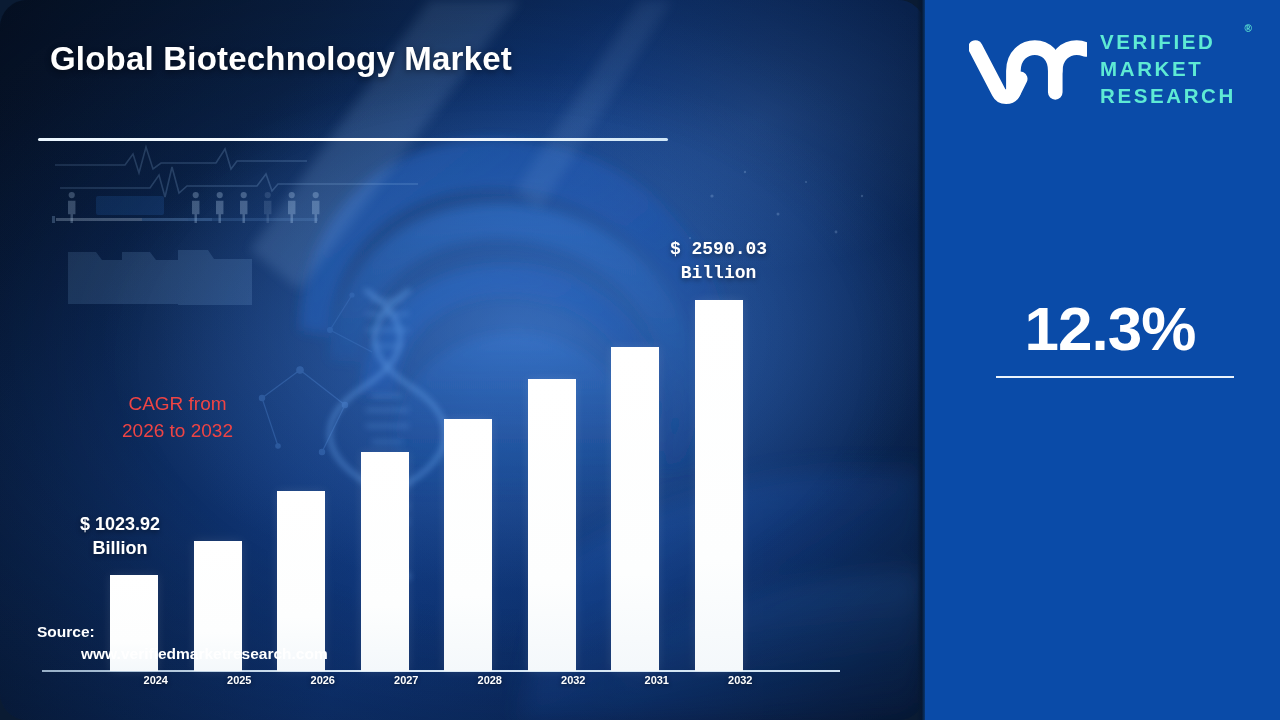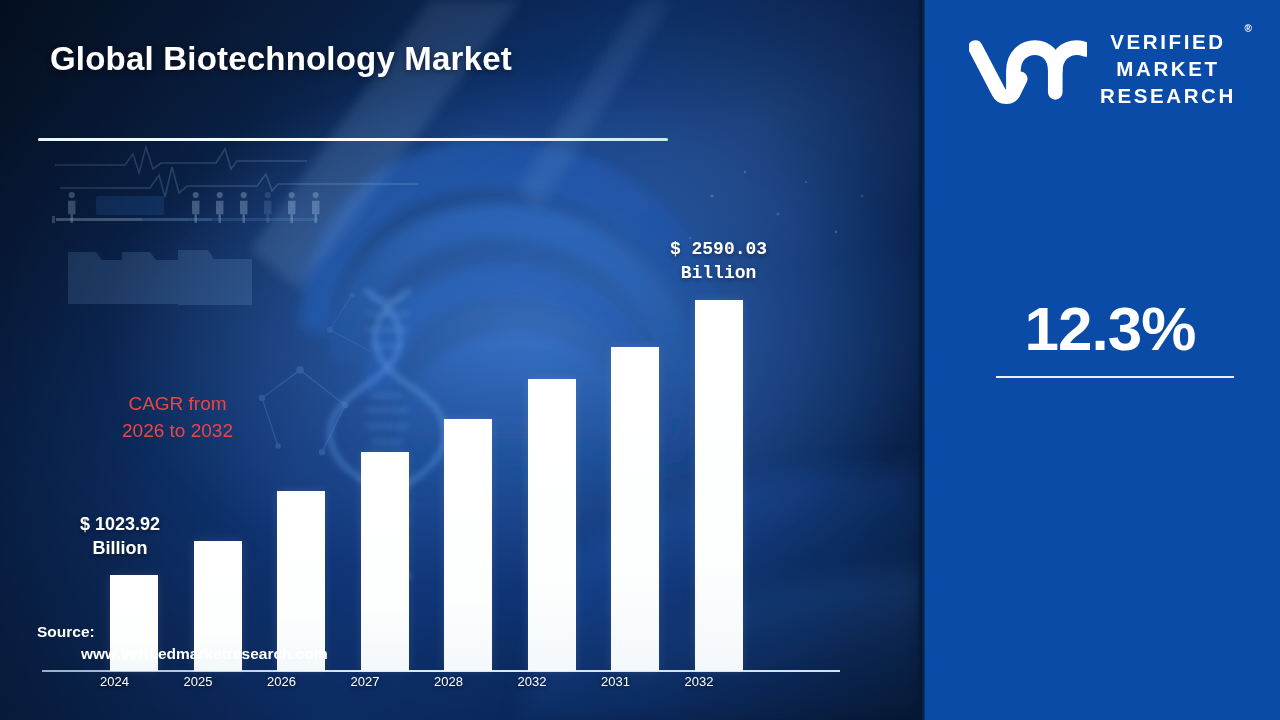--- a/index.html
+++ b/index.html
@@ -12,20 +12,21 @@
   #stage { position:relative; width:1280px; height:720px; overflow:hidden; }
 
   
   #left-panel {
     position:absolute; left:0; top:0; width:925px; height:720px;
     overflow:hidden;
     background:
       radial-gradient(ellipse 520px 420px at 560px 330px, rgba(30,95,190,0.55) 0%, rgba(22,72,155,0.22) 55%, rgba(0,0,0,0) 78%),
       radial-gradient(ellipse 700px 520px at 300px 480px, rgba(18,62,140,0.45) 0%, rgba(10,40,95,0.18) 60%, rgba(0,0,0,0) 85%),
       linear-gradient(115deg, #061226 0%, #0a2247 26%, #0e3371 52%, #0c2c62 72%, #071a38 100%);
+    border-radius: 27px;
   }
   
   #vignette {
     position:absolute; inset:0;
     background:
       radial-gradient(ellipse 900px 620px at 500px 360px, rgba(0,0,0,0) 40%, rgba(3,10,24,0.55) 100%);
     pointer-events:none;
   }
   
   #bg-art { position:absolute; inset:0; opacity:1; }
@@ -54,43 +55,43 @@
     background:linear-gradient(180deg,#ffffff 0%, #fdfefe 70%, #f4f8fb 100%);
     box-shadow:0 0 10px rgba(255,255,255,0.10);
   }
   .bar-value-label {
     position:absolute;
     color:#ffffff; font-size:18px; font-weight:700; line-height:1.32;
     text-align:center; width:180px; white-space:pre-line;
     text-shadow:0 2px 5px rgba(0,0,0,0.4);
   }
   .x-tick {
-    position:absolute; top:674px; width:68px; text-align:left;
-    color:#ffffff; font-size:13px; font-weight:400;
+    position:absolute; top:674px; width:68px; text-align:right;
+    color:#ffffff; font-size:11px; font-weight:700;
     text-shadow:0 1px 4px rgba(0,0,0,0.5);
   }
 
   
   #right-panel {
     position:absolute; left:925px; top:0; width:355px; height:720px;
     background:#0a4ba8;
   }
   #panel-edge {
     position:absolute; left:917px; top:0; width:8px; height:720px;
     background:linear-gradient(90deg, rgba(4,16,40,0.0) 0%, #061832 60%, #09366f 100%);
   }
   #logo-block {
     position:absolute; left:0; top:28px; width:355px;
     display:flex; align-items:center; justify-content:center; gap:13px;
   }
   #logo-mark { width:118px; height:74px; flex:none; }
   #logo-words {
     position:relative;
-    color:#ffffff; font-weight:700; font-size:20.5px;
-    letter-spacing:2.6px; line-height:1.32; text-align:center;
+    color:#5eead4; font-weight:700; font-size:20.5px;
+    letter-spacing:2.6px; line-height:1.32; text-align:left;
   }
   #reg-mark {
     position:absolute; right:-16px; top:-6px;
     font-size:10px; letter-spacing:0; font-weight:700;
   }
   #cagr-value {
     position:absolute; left:0; top:298px; width:355px; text-align:center;
     color:#ffffff; font-size:62px; font-weight:700; letter-spacing:-1px;
     line-height:1;
     padding-left:15px;

